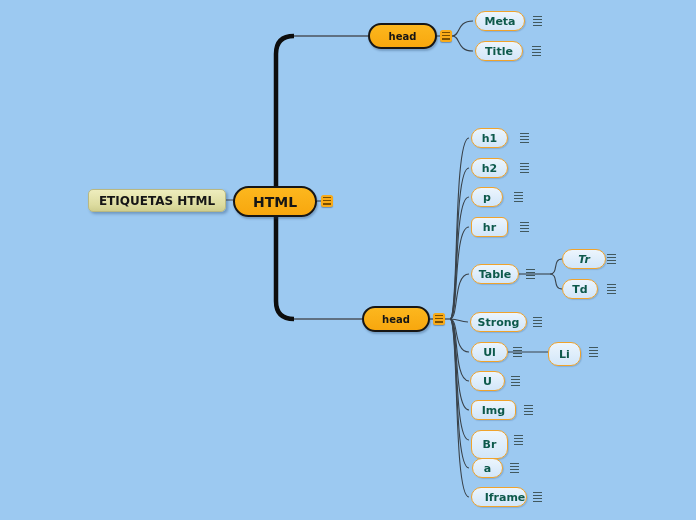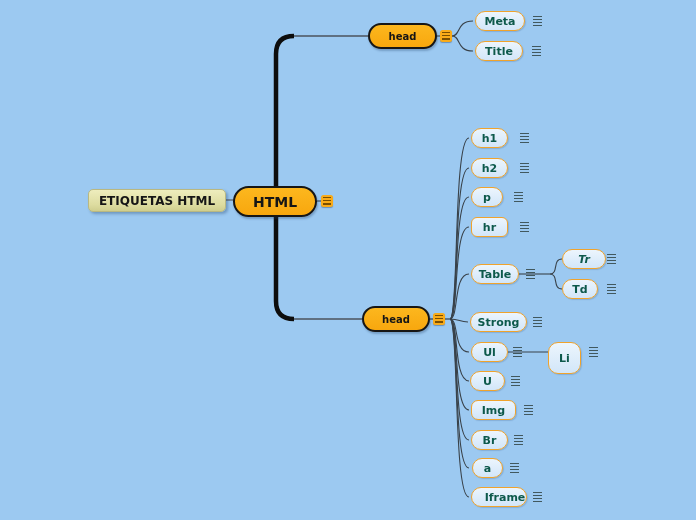--- a/index.html
+++ b/index.html
@@ -185,36 +185,36 @@
   <div class="node leaf-node" style="left:470px;top:312px;width:57px;height:20px;">
     <span>Strong</span>
   </div>
   <span class="ham-dark" style="left:533px;top:317px;"></span>
 
   <div class="node leaf-node" style="left:471px;top:342px;width:37px;height:20px;">
     <span>Ul</span>
   </div>
   <span class="ham-dark" style="left:513px;top:347px;"></span>
 
-  <div class="node leaf-node" style="left:548px;top:342px;width:33px;height:32px;">
+  <div class="node leaf-node" style="left:548px;top:342px;width:33px;height:24px;">
     <span>Li</span>
   </div>
   <span class="ham-dark" style="left:589px;top:347px;"></span>
 
   <div class="node leaf-node" style="left:470px;top:371px;width:35px;height:20px;">
     <span>U</span>
   </div>
   <span class="ham-dark" style="left:511px;top:376px;"></span>
 
   <div class="node leaf-node" style="left:471px;top:400px;width:45px;height:20px;border-radius:7px;">
     <span>Img</span>
   </div>
   <span class="ham-dark" style="left:524px;top:405px;"></span>
 
-  <div class="node leaf-node" style="left:471px;top:430px;width:37px;height:20px;">
+  <div class="node leaf-node" style="left:471px;top:430px;width:37px;height:29px;">
     <span>Br</span>
   </div>
   <span class="ham-dark" style="left:514px;top:435px;"></span>
 
   <div class="node leaf-node" style="left:472px;top:458px;width:31px;height:20px;">
     <span>a</span>
   </div>
   <span class="ham-dark" style="left:510px;top:463px;"></span>
 
   <div class="node leaf-node" style="left:471px;top:487px;width:56px;height:20px;padding-left:12px;">

